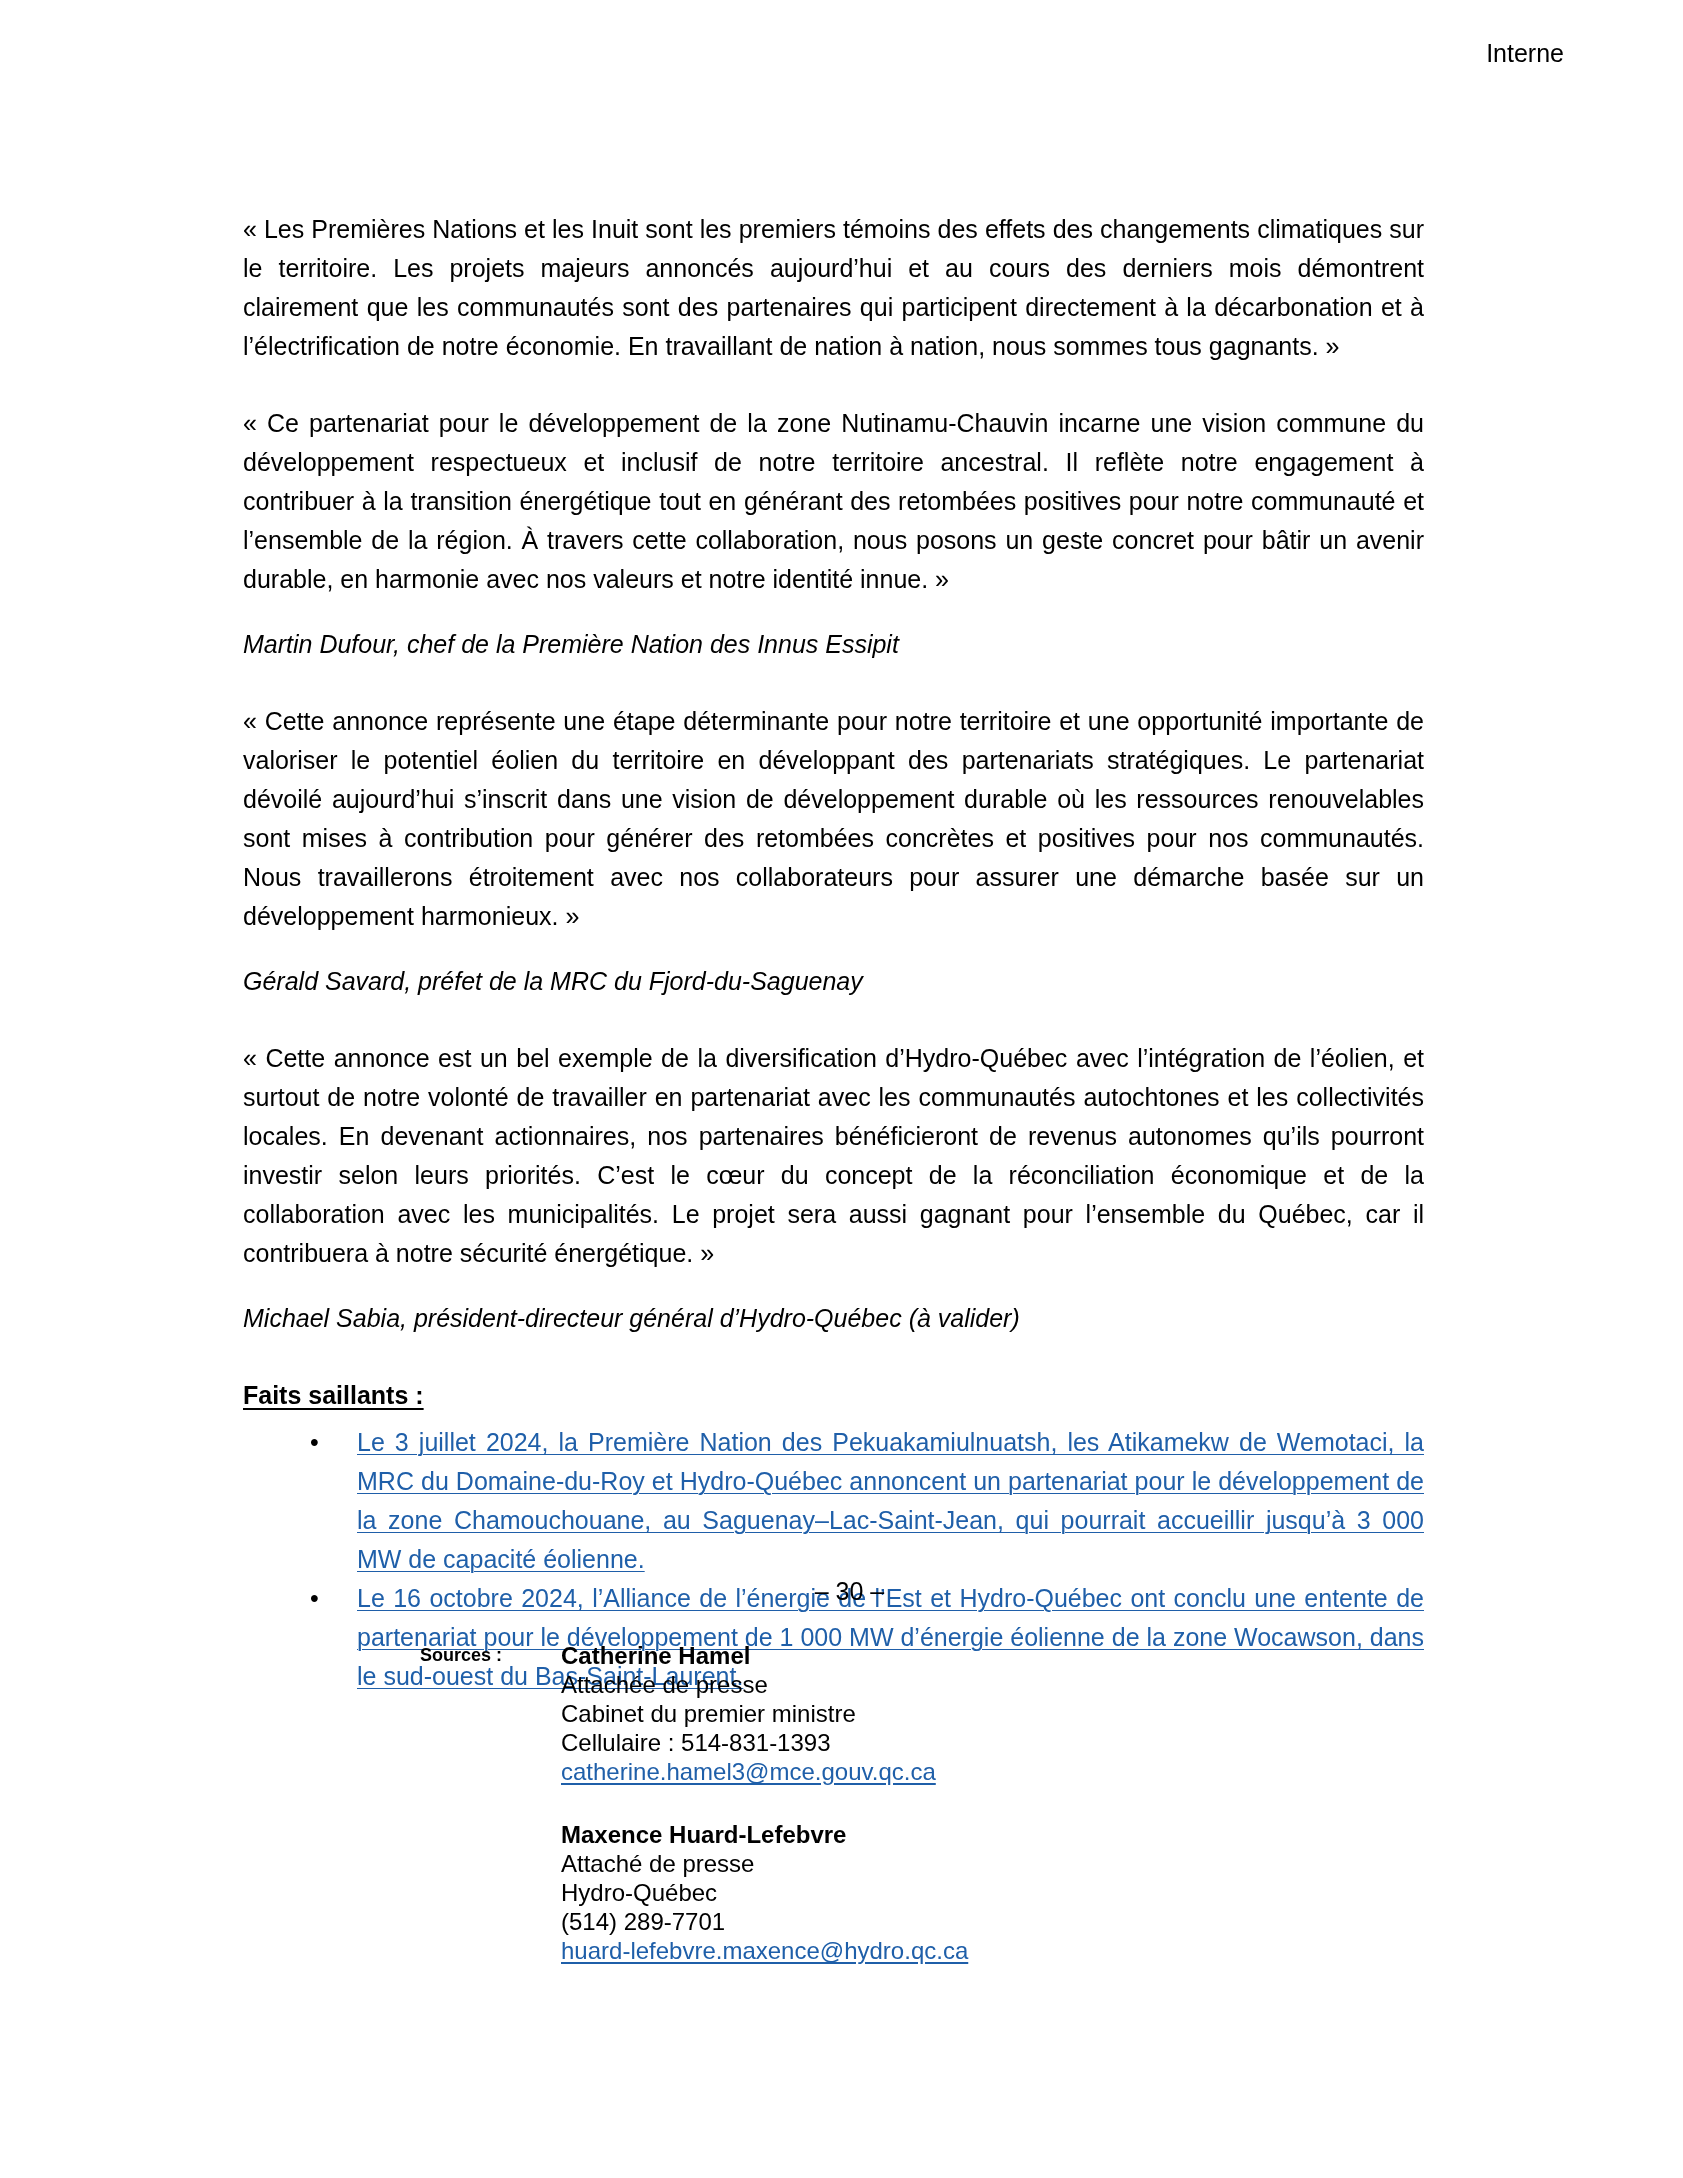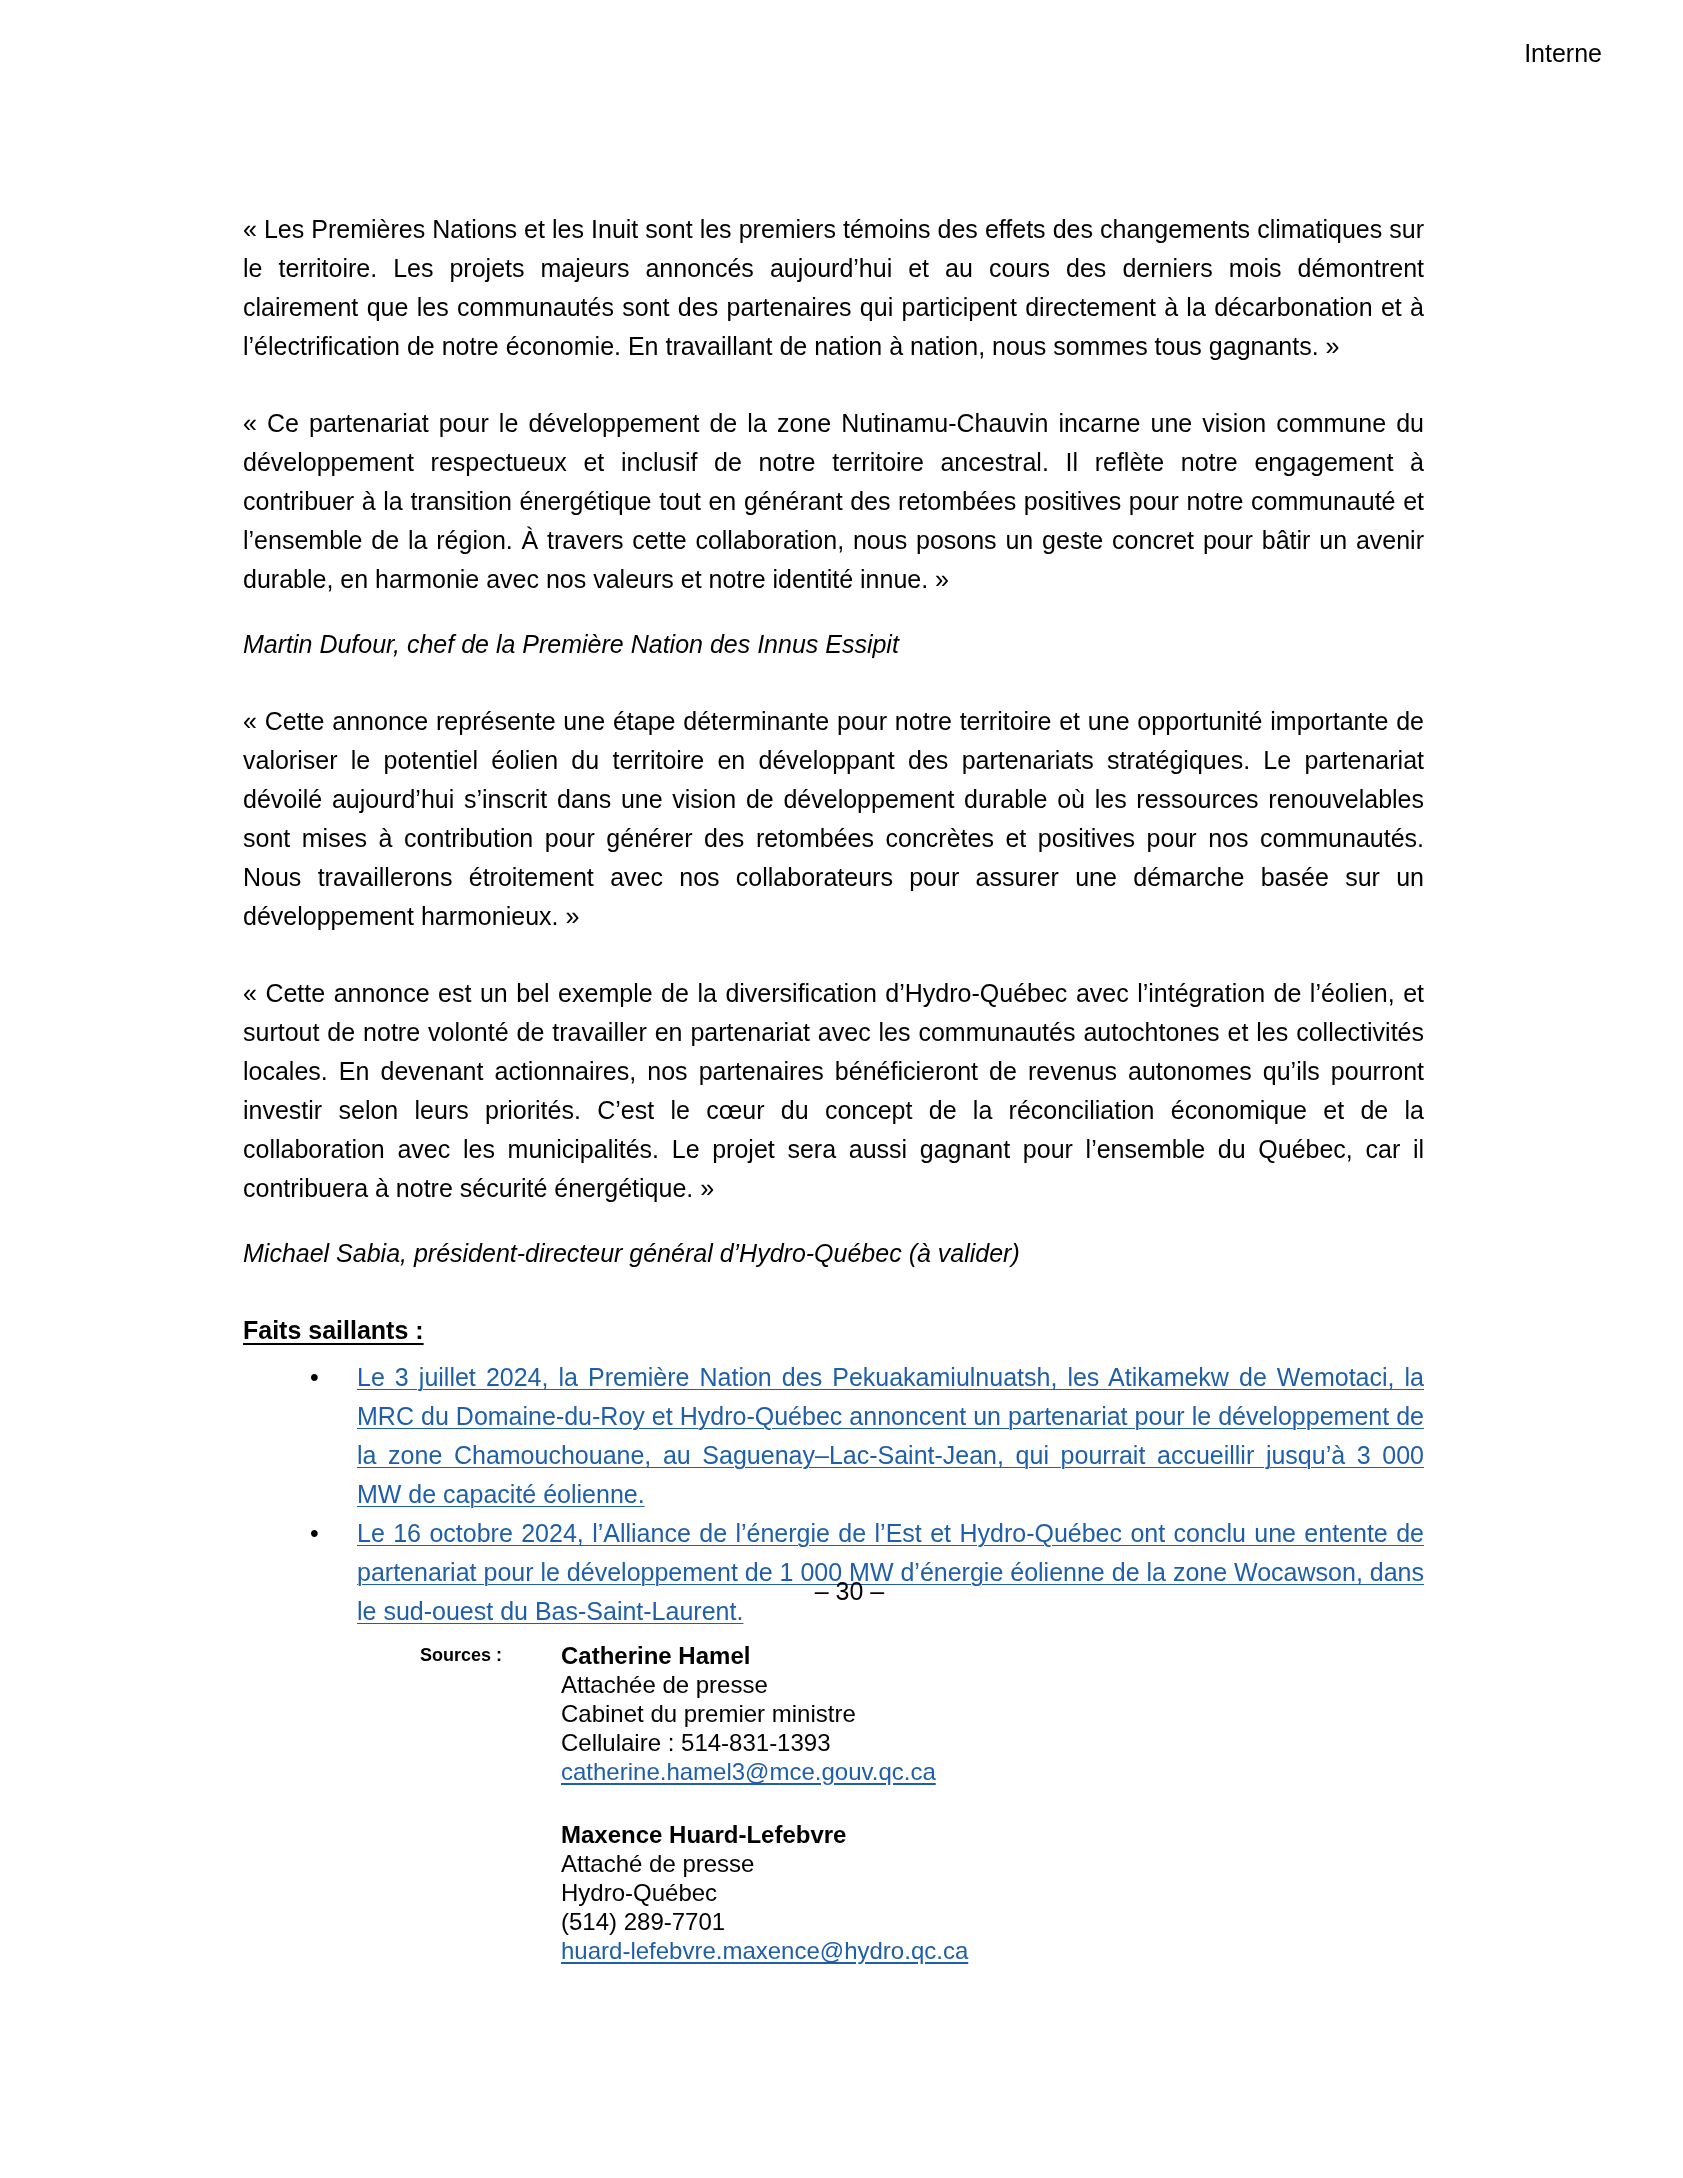--- a/index.html
+++ b/index.html
@@ -20,21 +20,21 @@
     box-sizing: border-box;
     overflow: hidden;
   }
 
   
   .page-header {
     position: absolute;
     top: 38px;
     right: 0;
     left: 0;
-    padding-right: 81px;
+    padding-right: 119px;
     text-align: right;
     font-size: 25px;
     line-height: 1.2;
     color: #000;
   }
 
   
   .content {
     position: absolute;
     top: 210px;
@@ -169,20 +169,21 @@
   <div class="content">
 
     <p class="quote">« Les Premières Nations et les Inuit sont les premiers témoins des effets des changements climatiques sur le territoire. Les projets majeurs annoncés aujourd’hui et au cours des derniers mois démontrent clairement que les communautés sont des partenaires qui participent directement à la décarbonation et à l’électrification de notre économie. En travaillant de nation à nation, nous sommes tous gagnants. »</p>
     <div class="gap-after-attrib"></div>
 
     <p class="quote">« Ce partenariat pour le développement de la zone Nutinamu-Chauvin incarne une vision commune du développement respectueux et inclusif de notre territoire ancestral. Il reflète notre engagement à contribuer à la transition énergétique tout en générant des retombées positives pour notre communauté et l’ensemble de la région. À travers cette collaboration, nous posons un geste concret pour bâtir un avenir durable, en harmonie avec nos valeurs et notre identité innue. »</p>
     <p class="attrib">Martin Dufour, chef de la Première Nation des Innus Essipit</p>
     <div class="gap-after-attrib"></div>
 
     <p class="quote">« Cette annonce représente une étape déterminante pour notre territoire et une opportunité importante de valoriser le potentiel éolien du territoire en développant des partenariats stratégiques.  Le partenariat dévoilé aujourd’hui s’inscrit dans une vision de développement durable où les ressources renouvelables sont mises à contribution pour générer des retombées concrètes et positives pour nos communautés. Nous travaillerons étroitement avec nos collaborateurs pour assurer une démarche basée sur un développement harmonieux. »</p>
+    <p class="attrib">Gérald Savard, préfet de la MRC du Fjord-du-Saguenay</p>
     <div class="gap-after-attrib"></div>
 
     <p class="quote">« Cette annonce est un bel exemple de la diversification d’Hydro-Québec avec l’intégration de l’éolien, et surtout de notre volonté de travailler en partenariat avec les communautés autochtones et les collectivités locales. En devenant actionnaires, nos partenaires bénéficieront de revenus autonomes qu’ils pourront investir selon leurs priorités. C’est le cœur du concept de la réconciliation économique et de la collaboration avec les municipalités. Le projet sera aussi gagnant pour l’ensemble du Québec, car il contribuera à notre sécurité énergétique. »</p>
     <p class="attrib">Michael Sabia, président-directeur général d’Hydro-Québec (à valider)</p>
     <div class="gap-after-attrib"></div>
 
     <h2 class="faits">Faits saillants :</h2>
 
     <ul class="bullets">
       <li><a class="linktext" href="#">Le 3 juillet 2024, la Première Nation des Pekuakamiulnuatsh, les Atikamekw de Wemotaci, la MRC du Domaine-du-Roy et Hydro-Québec annoncent un partenariat pour le développement de la zone Chamouchouane, au Saguenay–Lac-Saint-Jean, qui pourrait accueillir jusqu’à 3 000 MW de capacité éolienne.</a></li>

